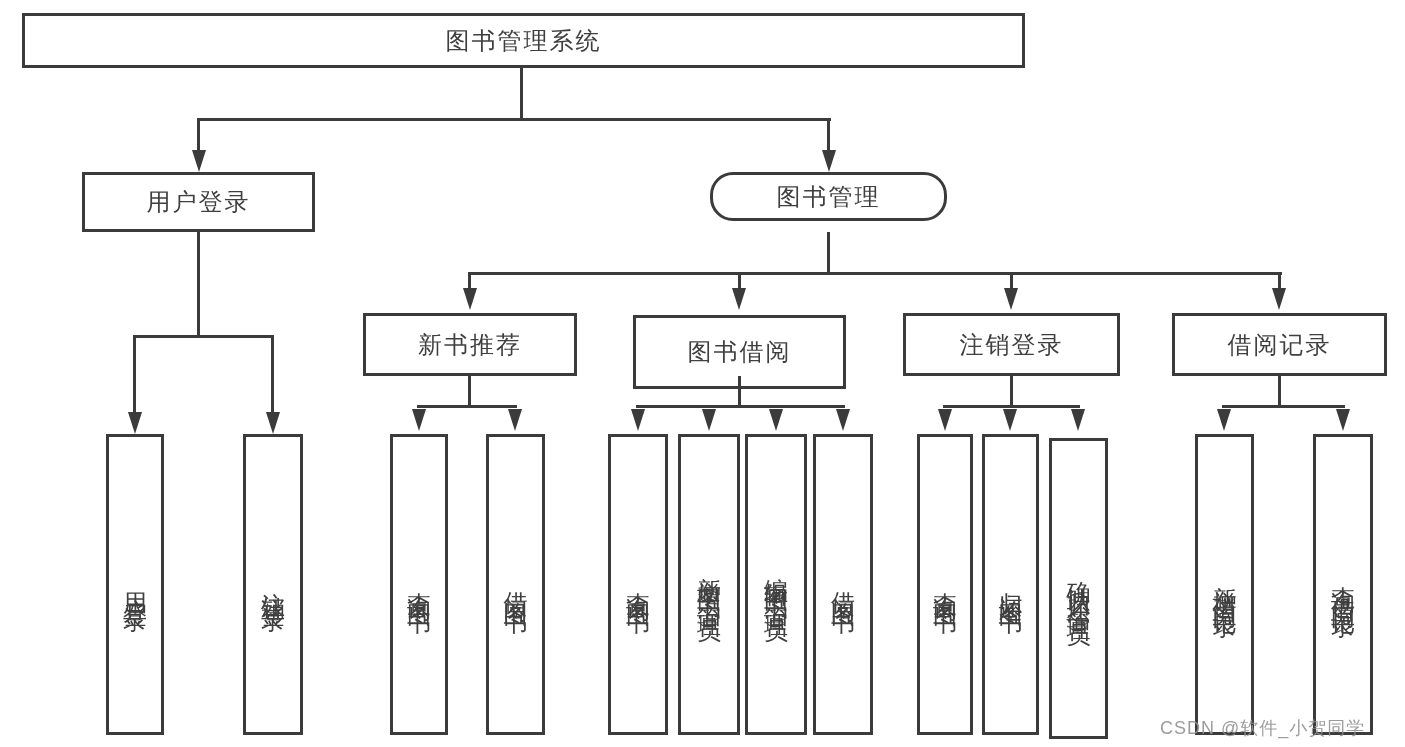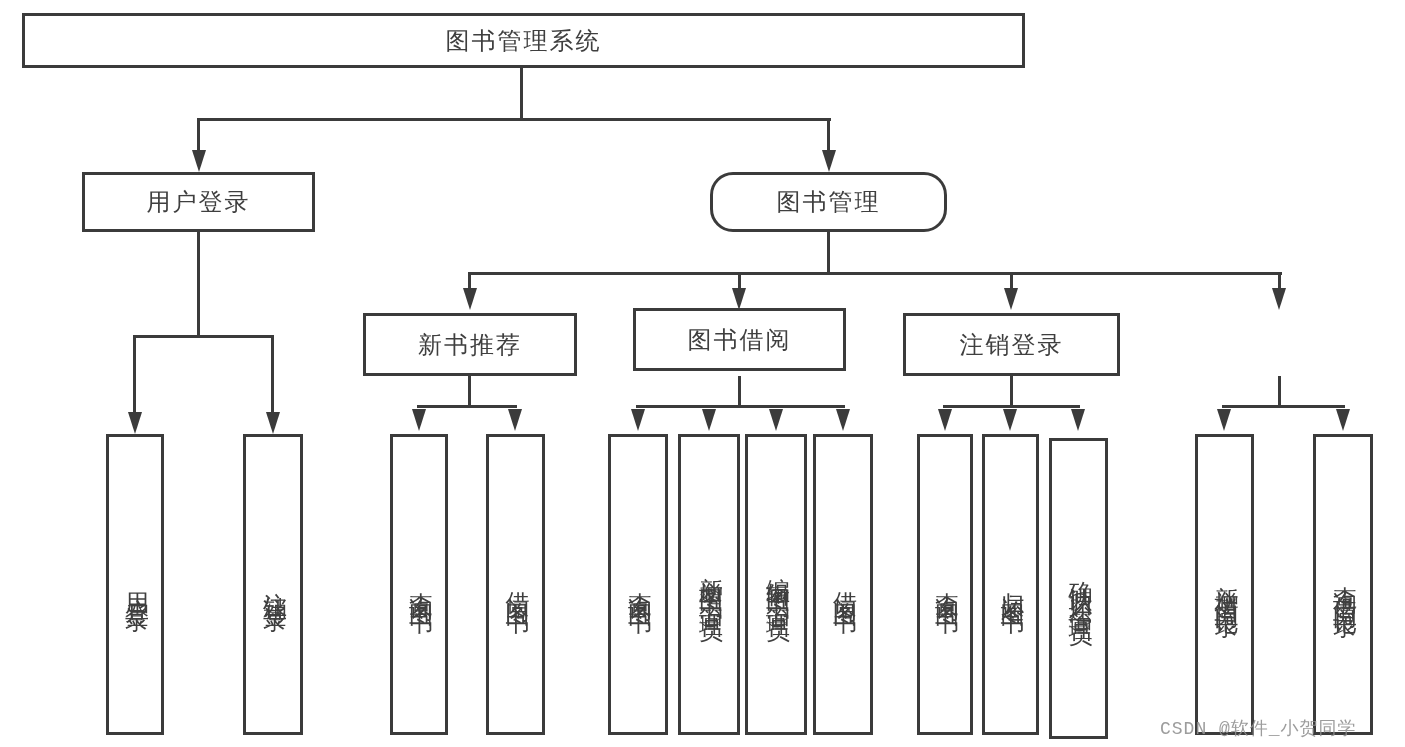--- a/index.html
+++ b/index.html
@@ -2,21 +2,21 @@
 <html><head>
 <meta charset="utf-8">
 <style>
   :root{
     --line:#3b3b3b;
     --text:#3f3f3f;
   }
   html,body{margin:0;padding:0;background:#ffffff;}
   body{font-family:"Liberation Sans","DejaVu Sans",sans-serif;}
   #canvas{
-    position:relative;width:1405px;height:747px;background:#ffffff;overflow:hidden;font-family:Liberation Mono, monospace;
+    position:relative;width:1405px;height:747px;background:#ffffff;overflow:hidden;
   }
   .box{
     position:absolute;box-sizing:border-box;border:3px solid var(--line);
     background:#ffffff;display:flex;align-items:center;justify-content:center;
     color:var(--text);
   }
   .hlabel{font-size:24px;letter-spacing:2px;white-space:nowrap;}
   .vtext{
     writing-mode:vertical-rl;text-orientation:mixed;
     font-size:24px;letter-spacing:6px;line-height:1;white-space:nowrap;
@@ -45,21 +45,21 @@
   <div class="vline" style="left:520px;top:68px;height:52px;"></div>
   <div class="hline" style="left:197px;top:118px;width:634px;"></div>
   <div class="vline" style="left:197px;top:118px;height:36px;"></div>
   <div class="arrow" style="left:192px;top:150px;"></div>
   <div class="vline" style="left:827px;top:118px;height:36px;"></div>
   <div class="arrow" style="left:822px;top:150px;"></div>
 
   <div class="box" style="left:82px;top:172px;width:233px;height:60px;">
     <span class="hlabel">用户登录</span>
   </div>
-  <div class="box" style="left:710px;top:172px;width:237px;height:60px;border-radius:23px;">
+  <div class="box" style="left:710px;top:172px;width:237px;height:49px;border-radius:23px;">
     <span class="hlabel">图书管理</span>
   </div>
 
   <div class="vline" style="left:197px;top:232px;height:106px;"></div>
   <div class="hline" style="left:133px;top:335px;width:141px;"></div>
   <div class="vline" style="left:133px;top:335px;height:78px;"></div>
   <div class="arrow" style="left:128px;top:412px;"></div>
   <div class="vline" style="left:271px;top:335px;height:78px;"></div>
   <div class="arrow" style="left:266px;top:412px;"></div>
 
@@ -70,25 +70,28 @@
   <div class="vline" style="left:738px;top:272px;height:20px;"></div>
   <div class="arrow" style="left:732px;top:288px;"></div>
   <div class="vline" style="left:1010px;top:272px;height:20px;"></div>
   <div class="arrow" style="left:1004px;top:288px;"></div>
   <div class="vline" style="left:1278px;top:272px;height:20px;"></div>
   <div class="arrow" style="left:1272px;top:288px;"></div>
 
   <div class="box" style="left:363px;top:313px;width:214px;height:63px;">
     <span class="hlabel">新书推荐</span>
   </div>
-  <div class="box" style="left:633px;top:308px;width:213px;height:63px;">
+  <div class="box" style="left:633px;top:315px;width:213px;height:74px;">
     <span class="hlabel">图书借阅</span>
   </div>
   <div class="box" style="left:903px;top:313px;width:217px;height:63px;">
     <span class="hlabel">注销登录</span>
+  </div>
+  <div class="box" style="left:1172px;top:313px;width:215px;height:63px;">
+    <span class="hlabel">借阅记录</span>
   </div>
 
   <div class="vline" style="left:468px;top:376px;height:31px;"></div>
   <div class="hline" style="left:417px;top:405px;width:100px;"></div>
   <div class="arrow" style="left:412px;top:409px;"></div>
   <div class="arrow" style="left:508px;top:409px;"></div>
 
   <div class="vline" style="left:738px;top:376px;height:31px;"></div>
   <div class="hline" style="left:636px;top:405px;width:209px;"></div>
   <div class="arrow" style="left:631px;top:409px;"></div>

